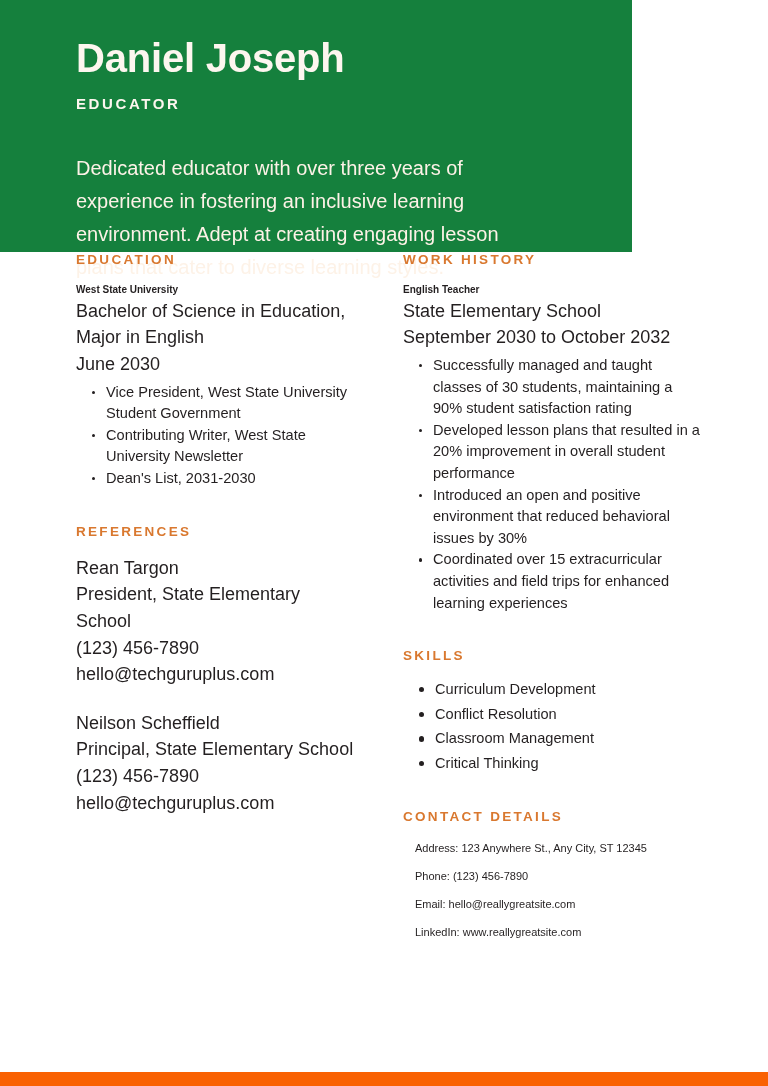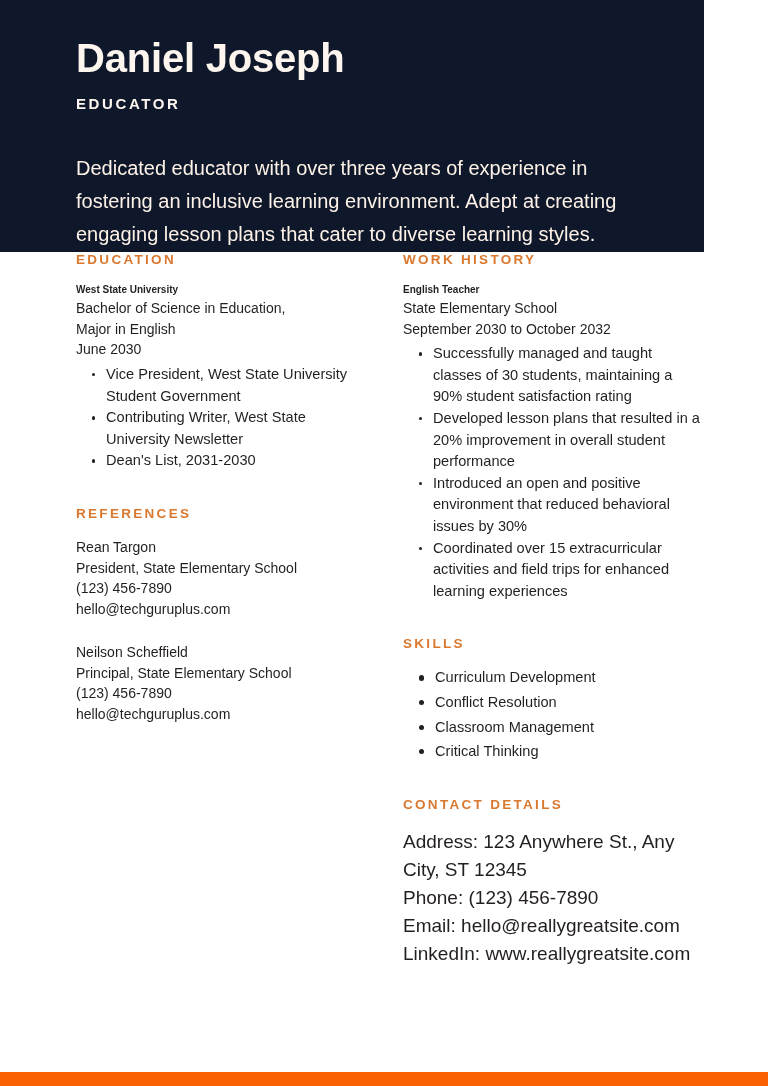--- a/index.html
+++ b/index.html
@@ -19,23 +19,23 @@
     background: #ffffff;
     overflow: hidden;
     box-sizing: border-box;
   }
 
   
   .header {
     position: absolute;
     left: 0;
     top: 0;
-    width: 704px;
+    width: 632px;
     height: 252px;
-    background: #0f172a;
+    background: #15803d;
     box-sizing: border-box;
     text-decoration: underline;
   }
   .header-inner {
     position: absolute;
     left: 76px;
     top: 36px;
     right: 86px;
   }
   .name {
@@ -94,21 +94,21 @@
   }
 
   .entry-title {
     font-size: 10px;
     font-weight: bold;
     color: #231f20;
     line-height: 1.48;
     margin: 0;
   }
   .entry-line {
-    font-size: 14px;
+    font-size: 18px;
     color: #231f20;
     line-height: 1.48;
     margin: 0;
     font-weight: 400;
   }
   .entry-line.italic { }
 
   ul.bullets {
     margin: 4px;
     padding: 0 0 0 26px;
@@ -142,24 +142,24 @@
   ul.bullets.big li::before {
     left: -16px;
     top: 8px;
     width: 5.2px;
     height: 5.2px;
   }
 
   .ref-block + .ref-block { margin-top: 22px; }
 
   .contact-line {
-    font-size: 19px;
-    color: #231f20;
-    line-height: 1.48;
-    margin: 0;
+    font-size: 11px;
+    color: #231f20;
+    line-height: 1.48;
+    margin: 12px;
     font-weight: 400;
   }
 
   
   .footer-bar {
     position: absolute;
     left: 0;
     bottom: 0;
     width: 768px;
     height: 14px;

